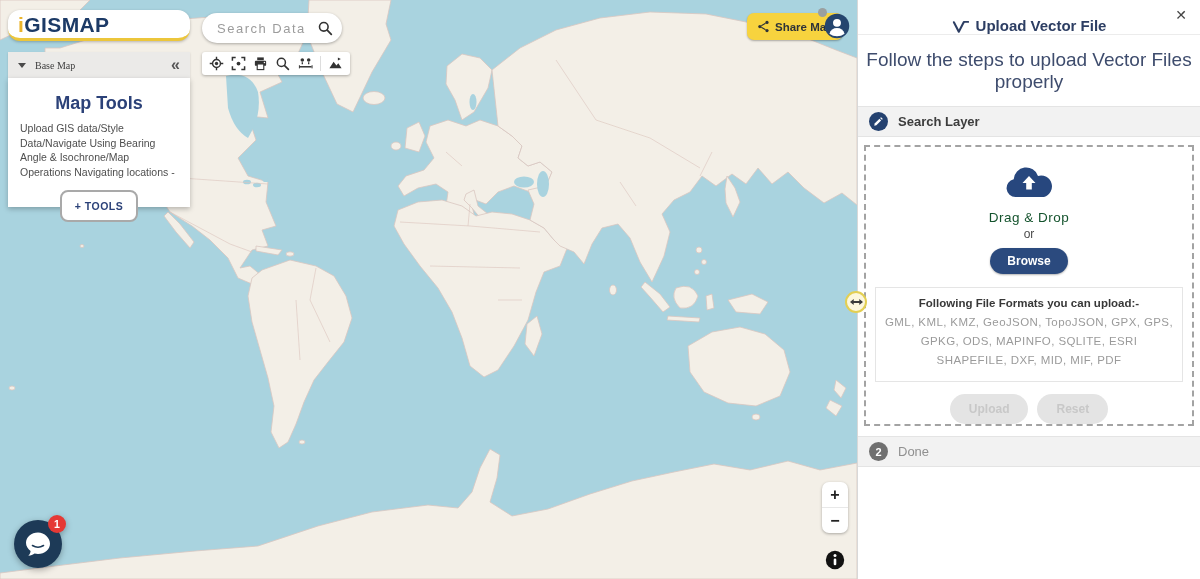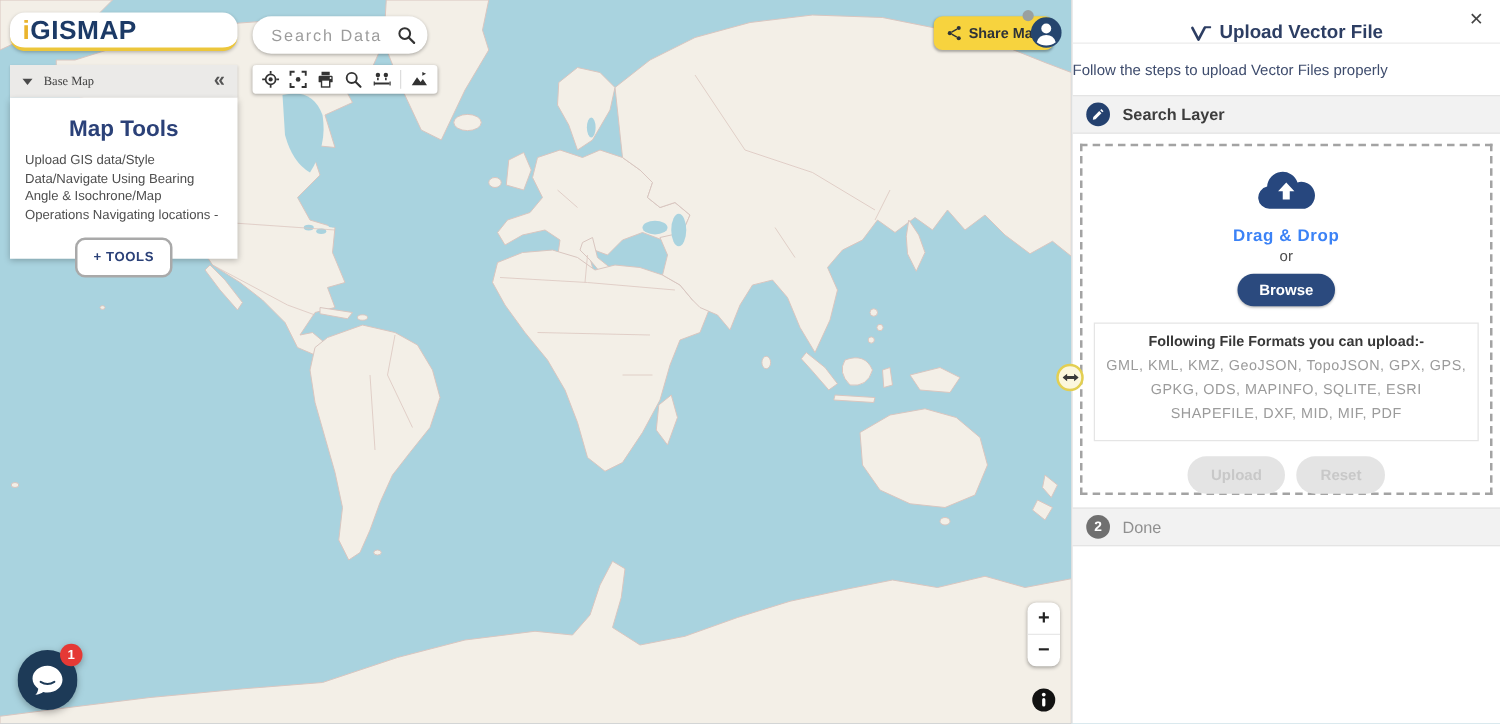--- a/index.html
+++ b/index.html
@@ -57,30 +57,30 @@
 
   
   .resize-handle{position:absolute;left:845px;top:291px;width:22px;height:22px;border-radius:50%;background:#fcf7dd;
     border:2px solid #e3cf52;box-sizing:border-box;display:flex;align-items:center;justify-content:center;cursor:ew-resize;z-index:6;}
 
   
   .side-panel{position:absolute;left:857px;top:0;width:343px;height:579px;background:#fff;border-left:1px solid #d8d8d8;box-sizing:border-box;z-index:5;}
   .sp-header{position:relative;height:34px;border-bottom:1px solid #ececec;display:flex;align-items:flex-end;justify-content:center;gap:7px;}
   .sp-title{font-size:15px;font-weight:700;color:#2d3e63;}
   .sp-close{position:absolute;right:13px;top:8px;font-size:14px;color:#444;cursor:pointer;line-height:1;}
-  .sp-subtitle{text-align:left;padding:14px 0 13px;font-size:12px;color:#3e4c6d;}
+  .sp-subtitle{text-align:center;padding:14px 0 13px;font-size:19px;color:#3e4c6d;}
   .step-bar{height:29px;background:#f2f2f2;border-top:1px solid #e4e4e4;border-bottom:1px solid #e4e4e4;
     display:flex;align-items:center;padding-left:11px;gap:10px;cursor:pointer;}
   .step-circle{width:19px;height:19px;border-radius:50%;display:flex;align-items:center;justify-content:center;flex:0 0 auto;}
   .step-circle.navy{background:#24416f;}
   .step-circle.grey{background:#707070;color:#fff;font-size:11px;font-weight:700;}
   .step-label{font-size:13px;font-weight:600;color:#3d3d3d;}
   .step-label.muted{color:#909090;font-weight:400;}
   .dropzone{margin:8px 6px 0;height:260px;border:2px dashed #a3a3a3;background:#fff;text-align:center;padding-top:17px;box-sizing:content-box;}
-  .dz-dragdrop{margin-top:4px;font-size:13.5px;font-weight:700;color:#3b82f6;letter-spacing:.5px;}
+  .dz-dragdrop{margin-top:4px;font-size:13.5px;font-weight:400;color:#14532d;letter-spacing:.5px;}
   .dz-or{margin-top:2px;font-size:12px;color:#4c4c4c;}
   .dz-browse{margin-top:7px;display:inline-block;padding:6px 17px;background:#2b4a7e;color:#fff;border-radius:15px;
     font-size:12px;font-weight:700;box-shadow:0 1px 2px rgba(0,0,0,.3);cursor:pointer;}
   .formats-box{margin:13px 9px 0;border:1px solid #e5e5e5;padding:9px 8px 11px;}
   .fb-title{font-size:11.5px;font-weight:700;color:#383838;margin-bottom:4px;}
   .fb-list{font-size:11.5px;color:#9b9b9b;line-height:1.65;letter-spacing:.4px;}
   .dz-btn-row{margin-top:12px;display:flex;justify-content:center;gap:9px;}
   .dz-btn{padding:8px 19px;border:none;border-radius:17px;background:#e4e4e4;color:#c8c8c8;font-size:12px;font-weight:700;
     font-family:"Liberation Sans",sans-serif;cursor:default;}
   .step2-wrap{margin-top:10px;}

